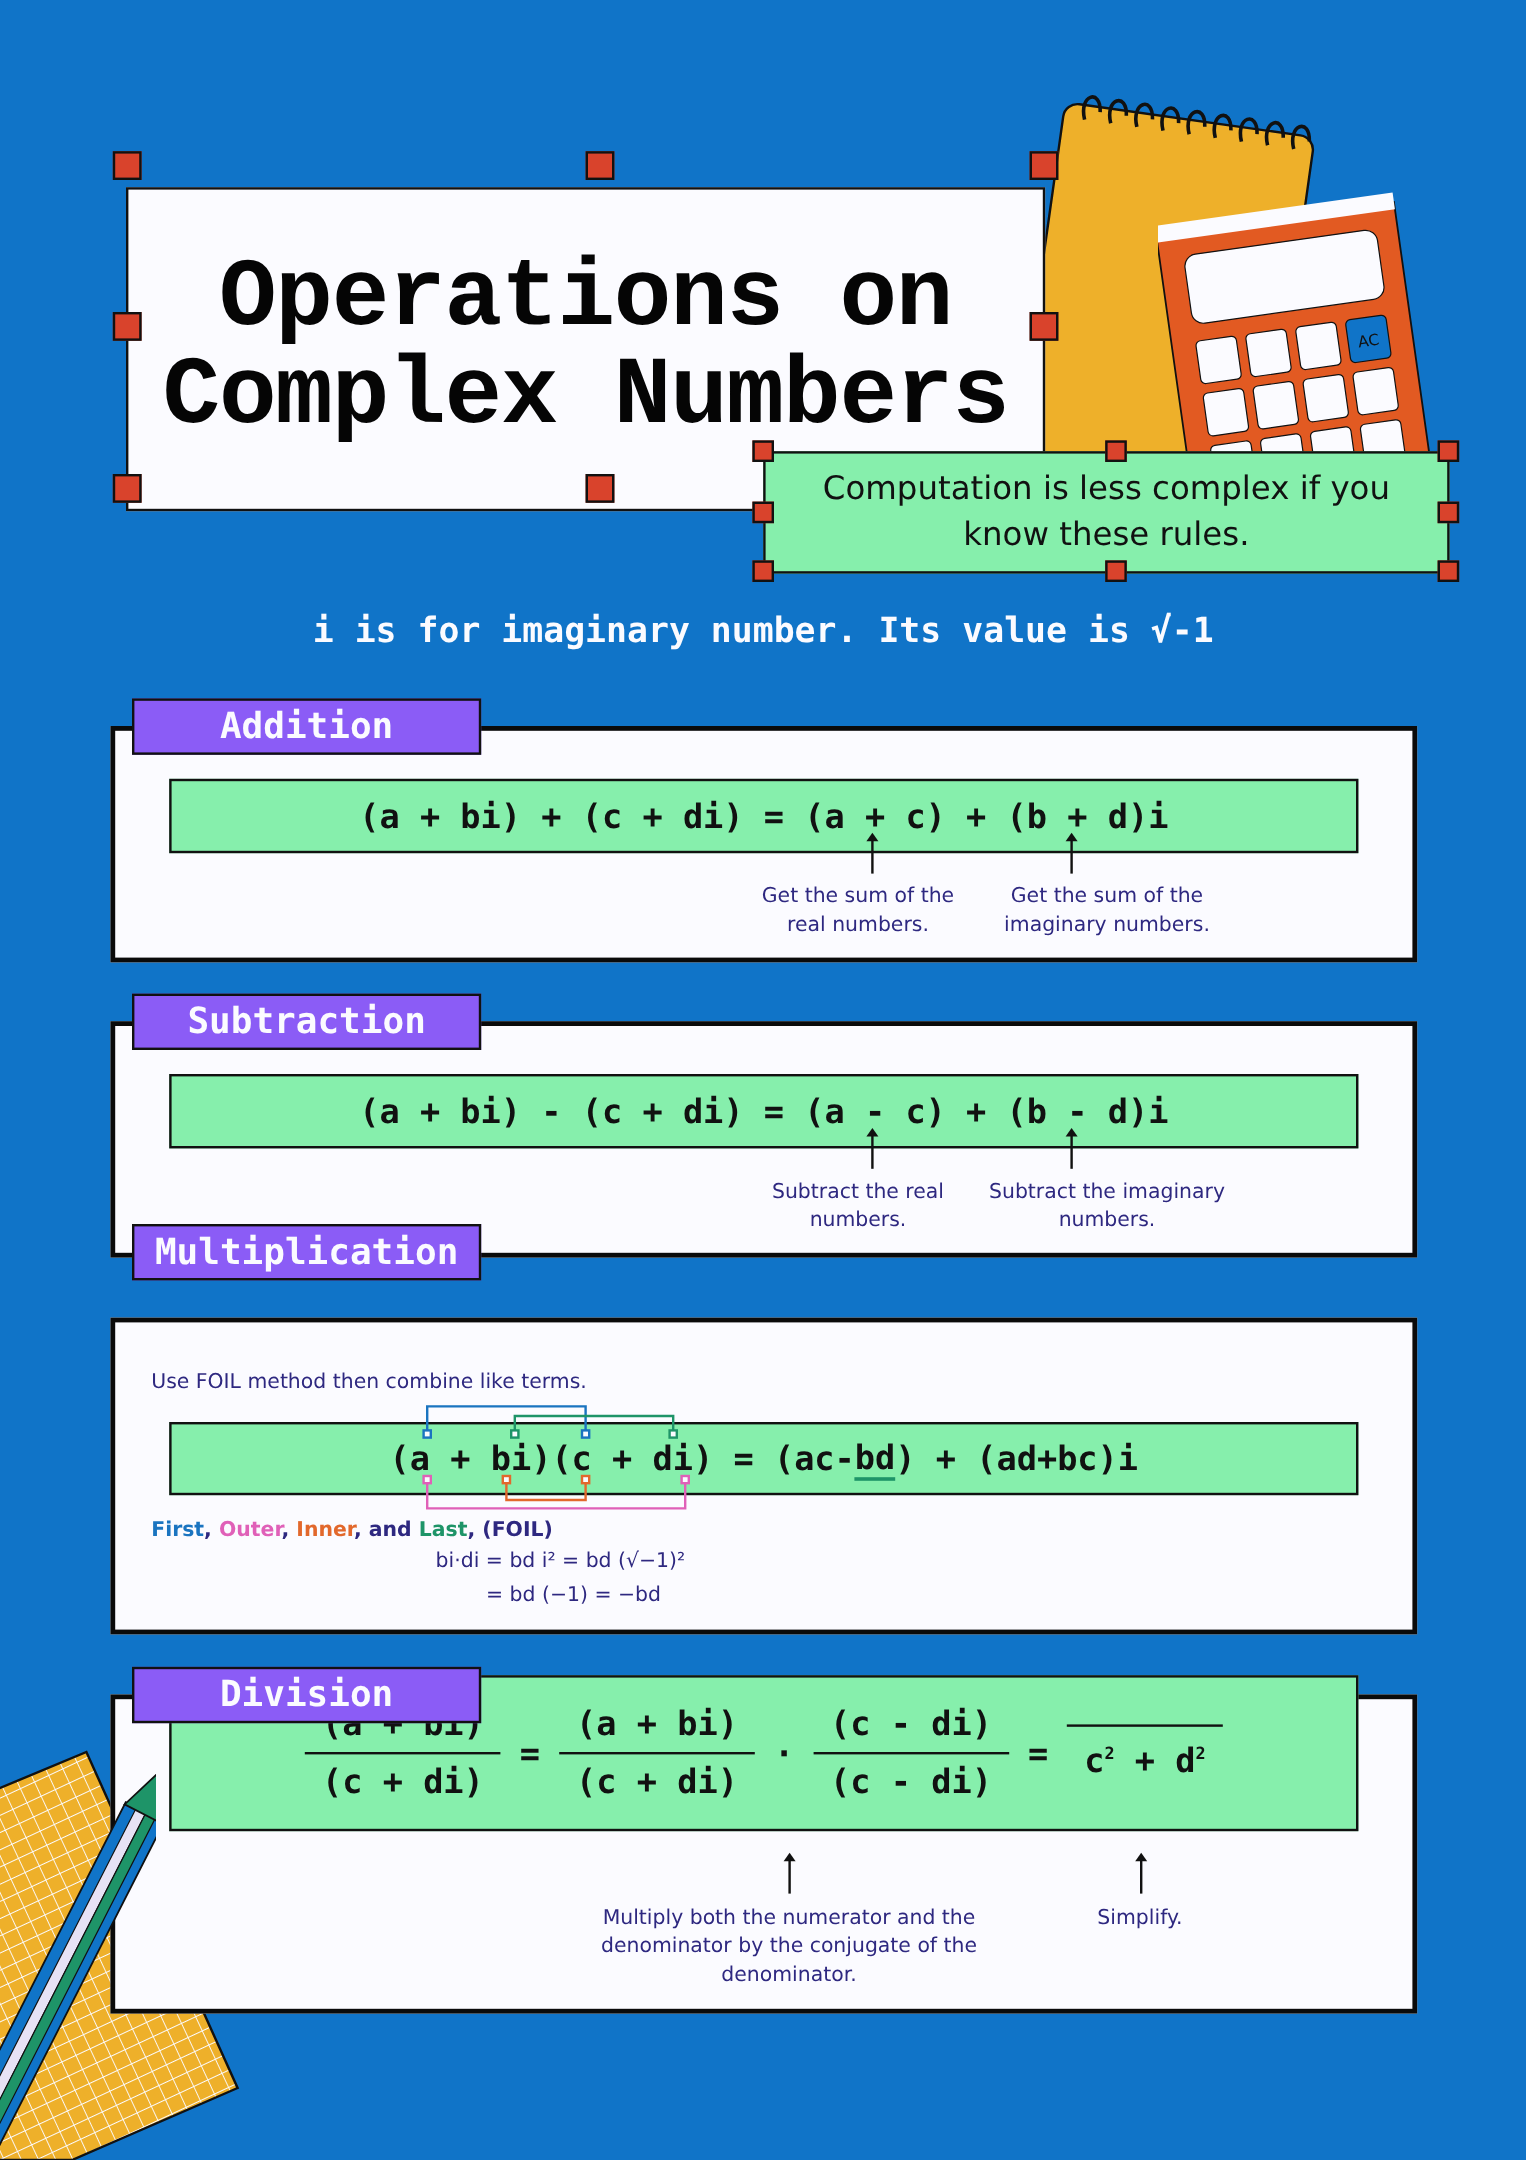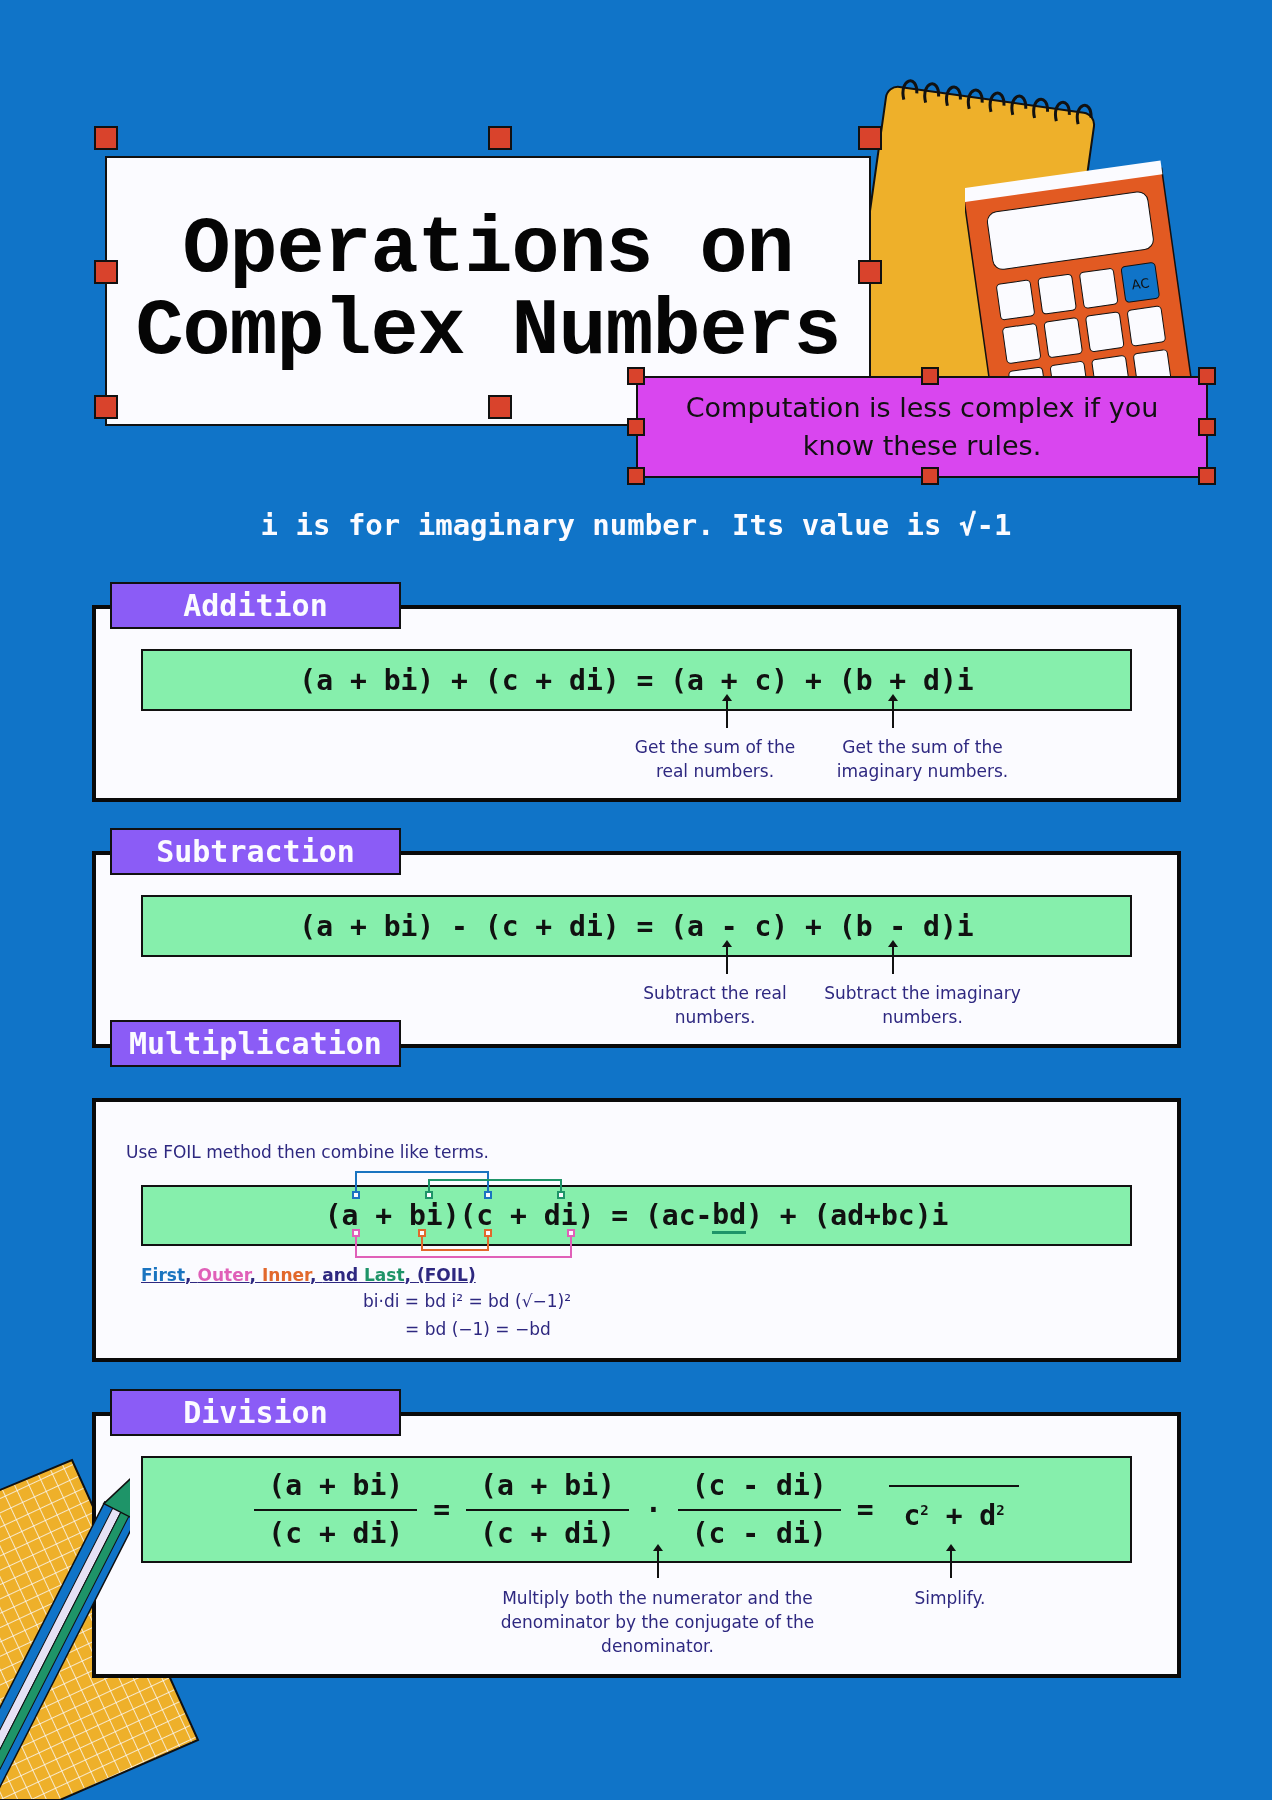--- a/index.html
+++ b/index.html
@@ -25,21 +25,21 @@
   }
   .handle {
     position: absolute; width: 24px; height: 24px;
     background: #d9432c; border: 2px solid #111; z-index: 6;
   }
   .handle.sm { width: 18px; height: 18px; }
 
   
   .subtitle-box {
     left: 636px; top: 376px; width: 572px; height: 102px;
-    background: #d946ef; border: 2px solid #111;
+    background: #86efac; border: 2px solid #111;
     display: flex; align-items: center; justify-content: center;
     z-index: 5;
   }
   .subtitle-text {
     font-family: "DejaVu Sans", sans-serif; font-size: 27px; line-height: 38px;
     color: #111; text-align: center; width: 510px;
   }
 
   .tagline {
     left: 0; top: 508px; width: 1272px; text-align: center;
@@ -83,24 +83,23 @@
   .frac {
     display: inline-flex; flex-direction: column; align-items: center;
     margin: 0 8px;
   }
   .frac .num, .frac .den { padding: 0 14px; line-height: 40px; }
   .frac .bar { height: 2px; background: #111; align-self: stretch; margin: 3px 0; }
   .op { margin: 0 8px; }
   sup { font-size: 14px; vertical-align: super; }
 
   .foil-line {
-    left: 141px; top: 1265px; z-index: 4;
+    left: 126px; top: 1265px; z-index: 4;
     font-family: "DejaVu Sans", sans-serif; font-weight: bold; font-size: 17px;
     color: #2e2880;
-    text-decoration: underline;
   }
   .calc-line {
     z-index: 4; color: #2e2880; font-size: 17px;
     font-family: "DejaVu Sans", sans-serif;
   }
 </style>
 </head>
 <body>
 
 <svg class="abs" style="left:840px;top:58px;z-index:1" width="260" height="330" viewBox="0 0 260 330">
@@ -236,21 +235,21 @@
 
 <div class="abs foil-line">
   <span style="color:#1a74c0">First</span><span>, </span><span style="color:#e060b8">Outer</span><span>, </span><span style="color:#e2682c">Inner</span><span>, </span><span>and</span>
   <span style="color:#1e9468">Last</span><span>, </span><span>(FOIL)</span>
 </div>
 <div class="abs calc-line" style="left:363px;top:1291px">bi·di = bd i² = bd (√−1)²</div>
 <div class="abs calc-line" style="left:405px;top:1319px">= bd (−1) = −bd</div>
 
 <div class="abs card" style="top:1412px;height:266px"></div>
 <div class="abs tab" style="top:1389px">Division</div>
-<div class="abs formula" style="top:1456px;height:107px">
+<div class="abs formula" style="top:1396px;height:130px">
   <div class="frac">
     <span class="num">(a + bi)</span>
     <span class="bar"></span>
     <span class="den">(c + di)</span>
   </div>
   <span class="op">=</span>
   <div class="frac">
     <span class="num">(a + bi)</span>
     <span class="bar"></span>
     <span class="den">(c + di)</span>

